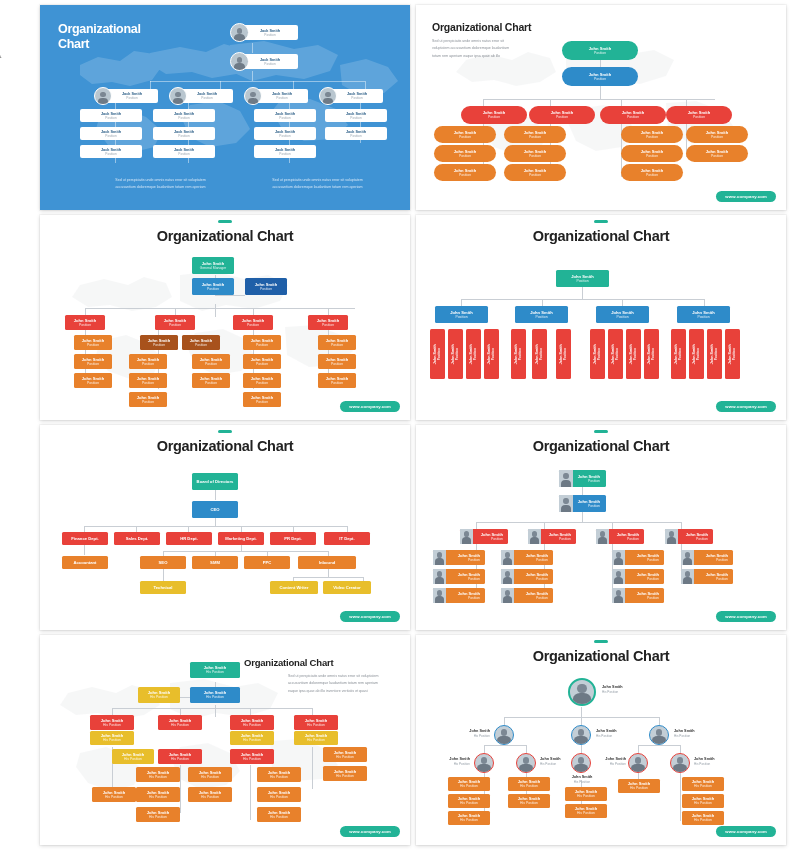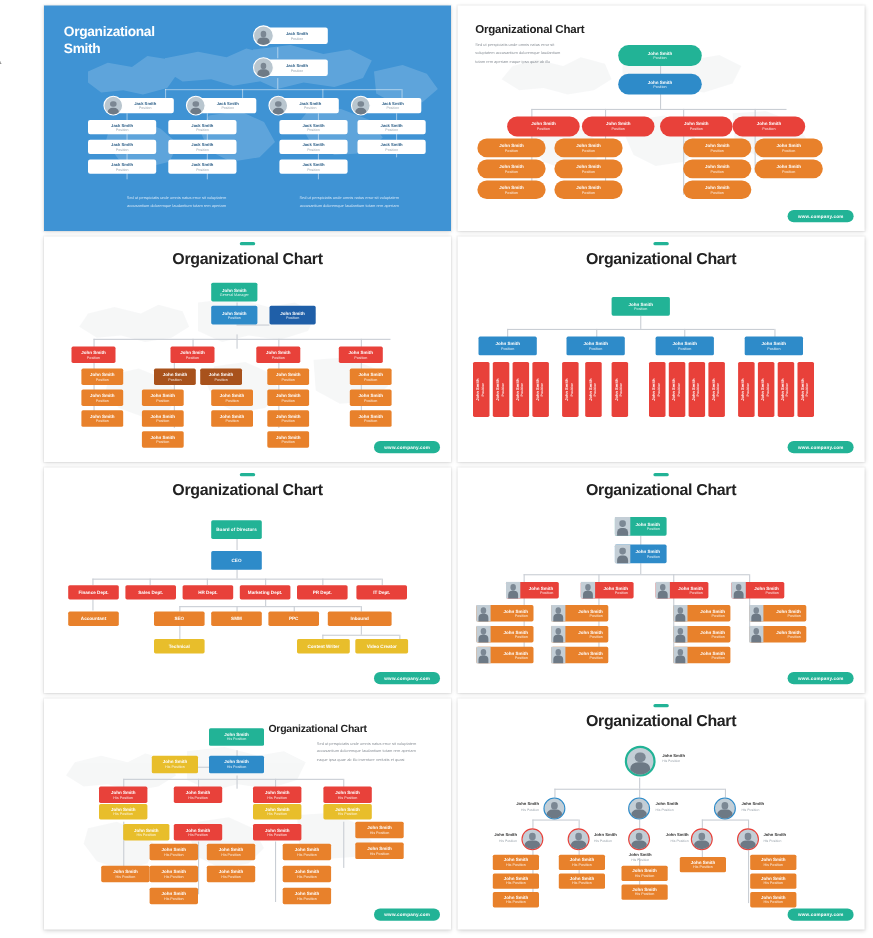--- a/index.html
+++ b/index.html
@@ -155,21 +155,21 @@
 
 <div class="edge-glyph">▵</div>
 
 <div class="grid">
 
   <div class="slide s1">
     <svg class="worldmap onblue" viewBox="0 0 370 205">
       <path fill="#ffffff" d="M40 60l18-8 22 4 14-10 20 3 8 12-10 14-22 6-18-4-20 2-12-9zM110 48l30-6 26 5 18-8 22 6 6 14-16 10-24 4-20-6-26 2-16-10zM190 40l34-4 30 8 24-4 20 10-8 16-26 8-28-4-24 6-22-10zM60 110l26-6 20 8 16 14-8 16-24 6-22-8-12-16zM150 100l28-4 22 10 10 18-14 14-26 4-20-10-8-18zM240 96l30-2 26 10 12 16-16 14-28 2-22-12-10-18zM300 60l26-6 22 8 10 14-14 12-24 2-18-10z"></path>
     </svg>
     <div class="big-title">
-      <span>Organizational</span><br><span>Smith</span>
+      <span>Organizational</span><br><span>Chart</span>
     </div>
 
     <div class="line lv onblue" style="left:212px;top:38px;height:10px;"></div>
     <div class="line lv onblue" style="left:212px;top:66px;height:10px;"></div>
     <div class="line lh onblue" style="left:110px;top:76px;width:215px;"></div>
     <div class="line lv onblue" style="left:110px;top:76px;height:8px;"></div>
     <div class="line lv onblue" style="left:180px;top:76px;height:8px;"></div>
     <div class="line lv onblue" style="left:253px;top:76px;height:8px;"></div>
     <div class="line lv onblue" style="left:325px;top:76px;height:8px;"></div>
     <div class="line lv onblue" style="left:75px;top:98px;height:60px;"></div>

